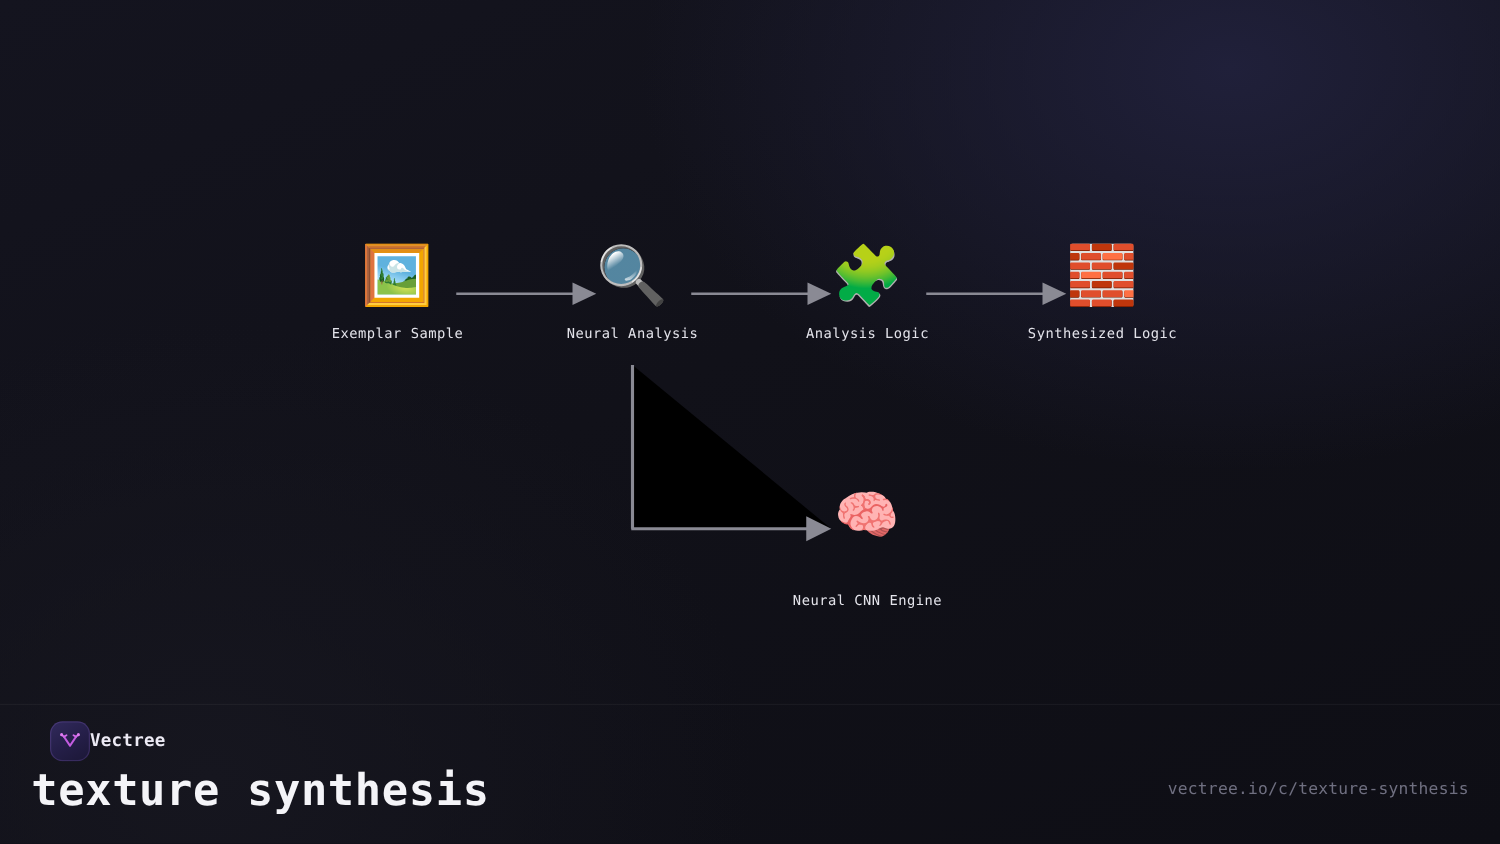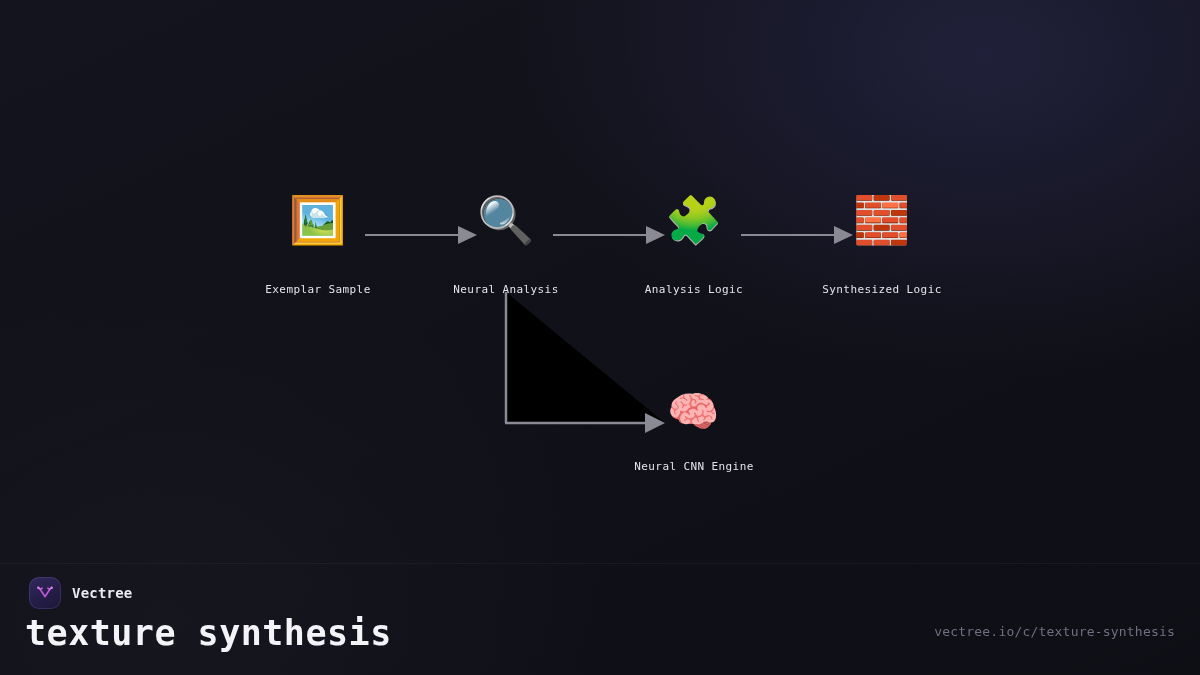--- a/index.html
+++ b/index.html
@@ -35,46 +35,45 @@
   }
   .node .glyph {
     font-family: "DejaVu Sans", "Liberation Sans", sans-serif;
     font-size: 46px;
     line-height: 52px;
     display: block;
     height: 52px;
   }
   .node .caption {
     display: block;
-    margin-top: 37px;
+    margin-top: 14px;
     font-family: "DejaVu Sans Mono", "Liberation Mono", monospace;
     font-size: 11px;
     letter-spacing: 0.4px;
     color: #e3e3ea;
     white-space: nowrap;
   }
   .node.branch .glyph { font-size: 42px; }
-  .node.branch .caption { margin-top: 22px; }
+  .node.branch .caption { margin-top: 36px; }
 
   
   #footer-rule {
     position: absolute;
     left: 0;
     top: 563px;
     width: 1200px;
     height: 1px;
     background: rgba(255,255,255,0.045);
   }
   #brand-row {
     position: absolute;
-    left: 29px;
+    left: 40px;
     top: 577px;
     display: flex;
     align-items: center;
-    gap: 11px;
   }
   #brand-logo {
     width: 32px;
     height: 32px;
     border-radius: 10px;
     background: linear-gradient(150deg, #312a5c 0%, #241e47 55%, #1b1736 100%);
     box-shadow: inset 0 0 0 1px rgba(150,110,220,0.22);
     display: flex;
     align-items: center;
     justify-content: center;

